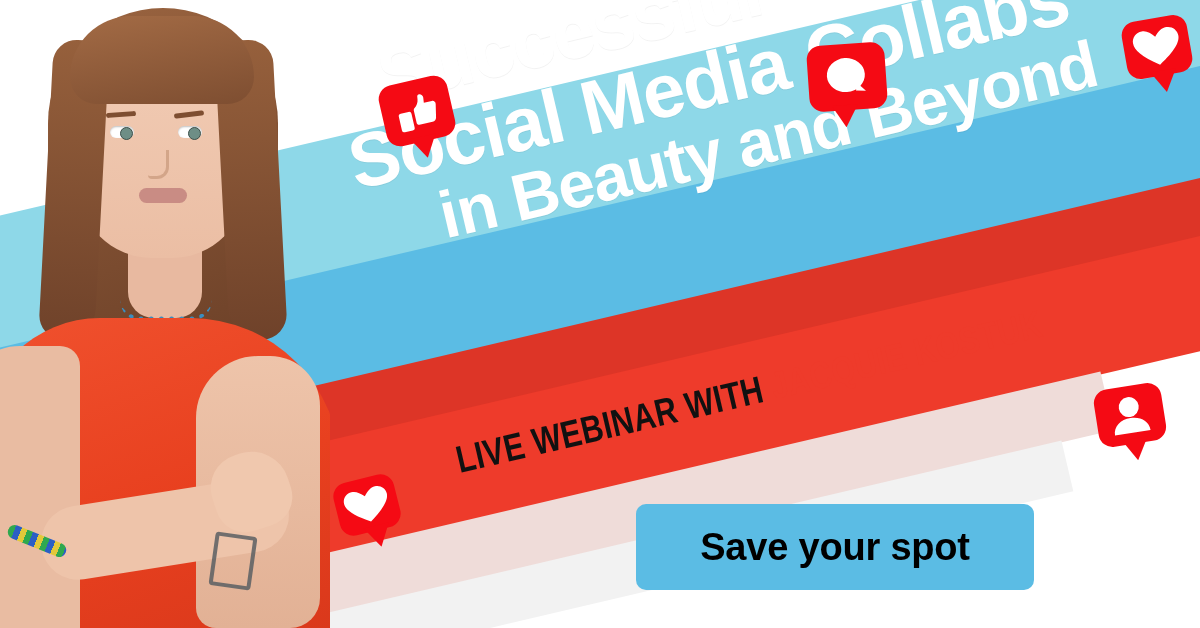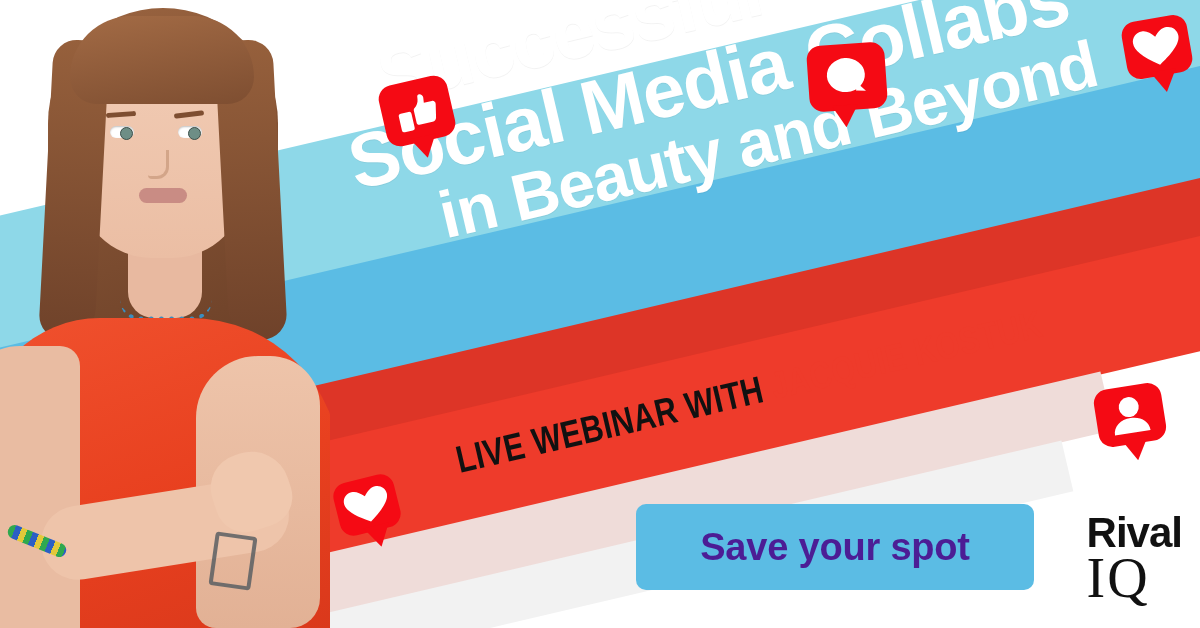--- a/index.html
+++ b/index.html
@@ -183,21 +183,21 @@
     left:636px;top:504px;
     width:398px;height:86px;
     background:#5BBCE4;
     border-radius:10px;
     display:flex;align-items:center;justify-content:center;
     z-index:10;
     border:none;cursor:pointer;
     padding:0;
   }
   .cta-label{
-    color:#4c1d95;
+    color:#000000;
     font-size:38px;
     font-weight:700;
     letter-spacing:-.2px;
   }
 
   
   .logo{
     position:absolute;
     right:18px;bottom:22px;
     z-index:10;
@@ -290,24 +290,20 @@
   </div>
 
   <div class="subtitle">
     <span class="sub-black">LIVE WEBINAR WITH</span><span>&nbsp;</span><span class="sub-red">JACQUIE KOSTUK</span>
   </div>
 
   <button class="cta">
     <span class="cta-label">Save your spot</span>
   </button>
 
-  <div class="logo">
-    <div class="logo-rival">Rival</div>
-    <div class="logo-iq">IQ</div>
-  </div>
 
   <div class="bubble b-thumb">
     <div class="bg"></div>
     <div class="tail"></div>
     <svg viewBox="0 0 70 62">
       <rect x="16" y="30" width="13" height="19" rx="2.5" fill="#fff"></rect>
       <path d="M32 49V30c0-1 .5-1.8 1.3-2.4 2.6-1.9 4.4-4.6 4.8-7.7l.4-3c.15-1.2 1.2-2 2.4-1.8 2 .35 3.4 2.2 3.2 4.2l-.6 5.2h8.2c2 0 3.5 1.8 3.1 3.8l-2.7 13.4A4.4 4.4 0 0 1 47.8 45H34.3c-1.3 0-2.3-.9-2.3-2z" fill="#fff"></path>
     </svg>
   </div>
 

